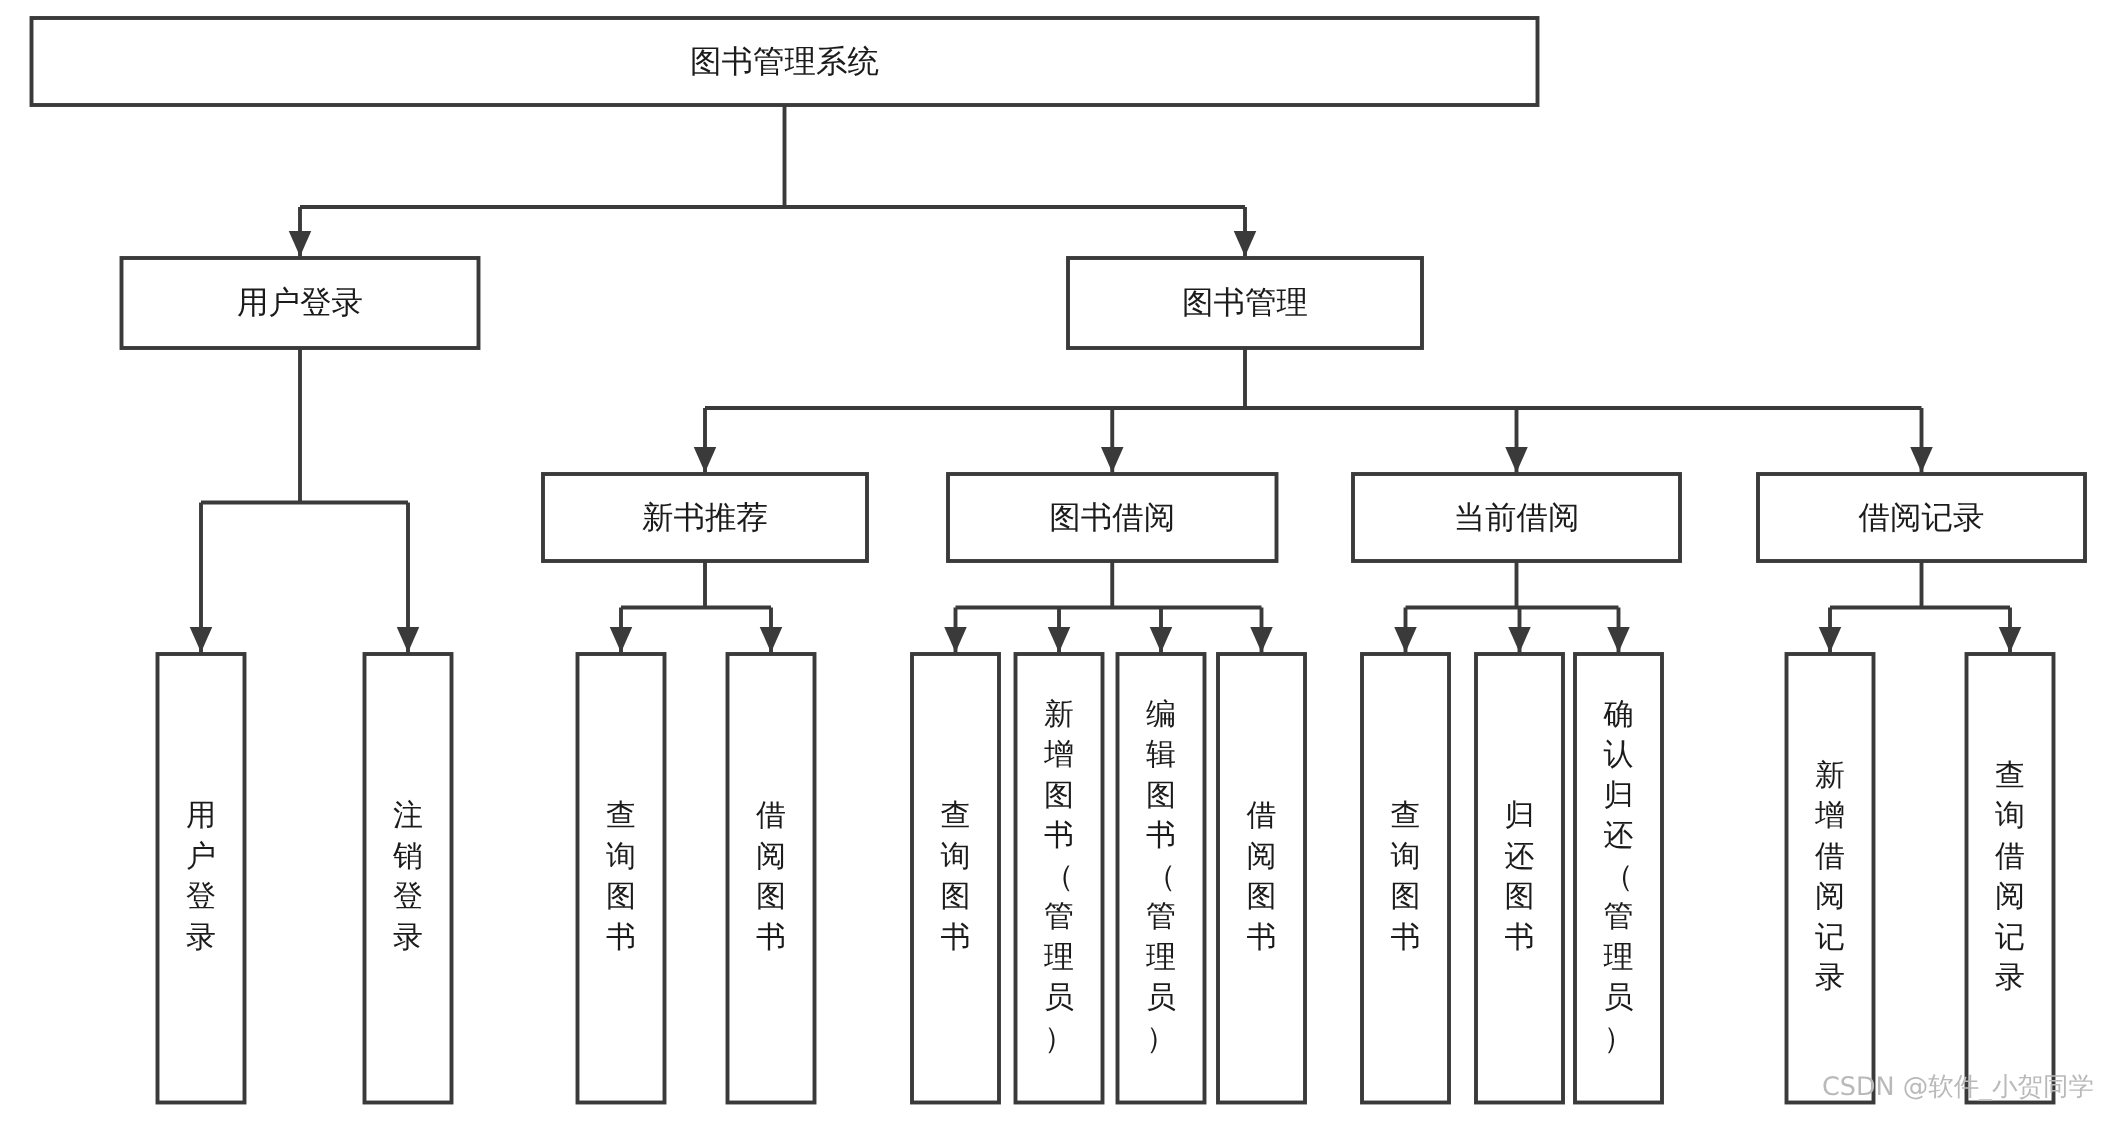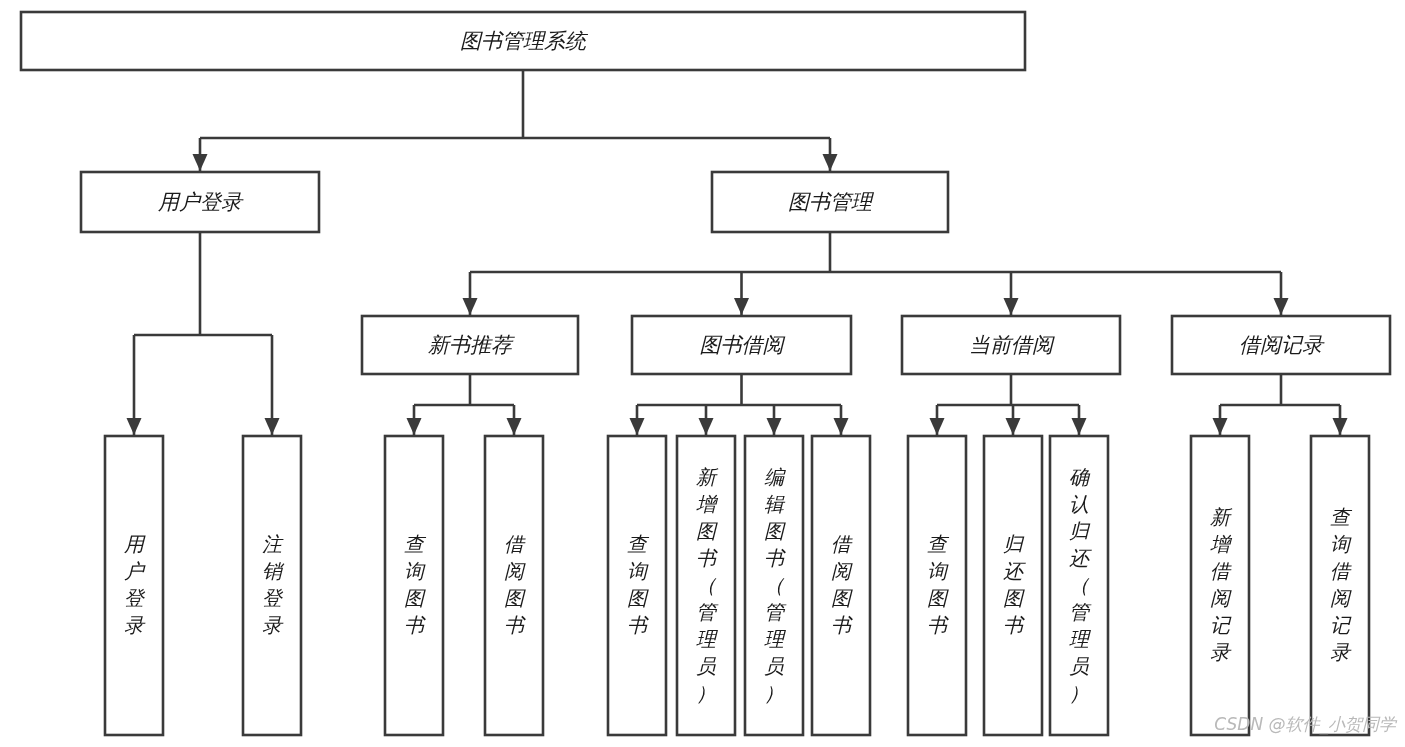--- a/index.html
+++ b/index.html
@@ -12,21 +12,20 @@
     width: 1405px;
     height: 747px;
     font-family: "DejaVu Sans", "Liberation Sans", sans-serif;
     overflow: hidden;
     position: relative;
   }
   #diagram-root {
     position: relative;
     width: 1405px;
     height: 713px;
-    font-style: italic;
   }
   svg.diagram-canvas {
     position: absolute;
     left: 0;
     top: 0;
     width: 1405px;
     height: 747px;
     display: block;
   }
   .node-box {

